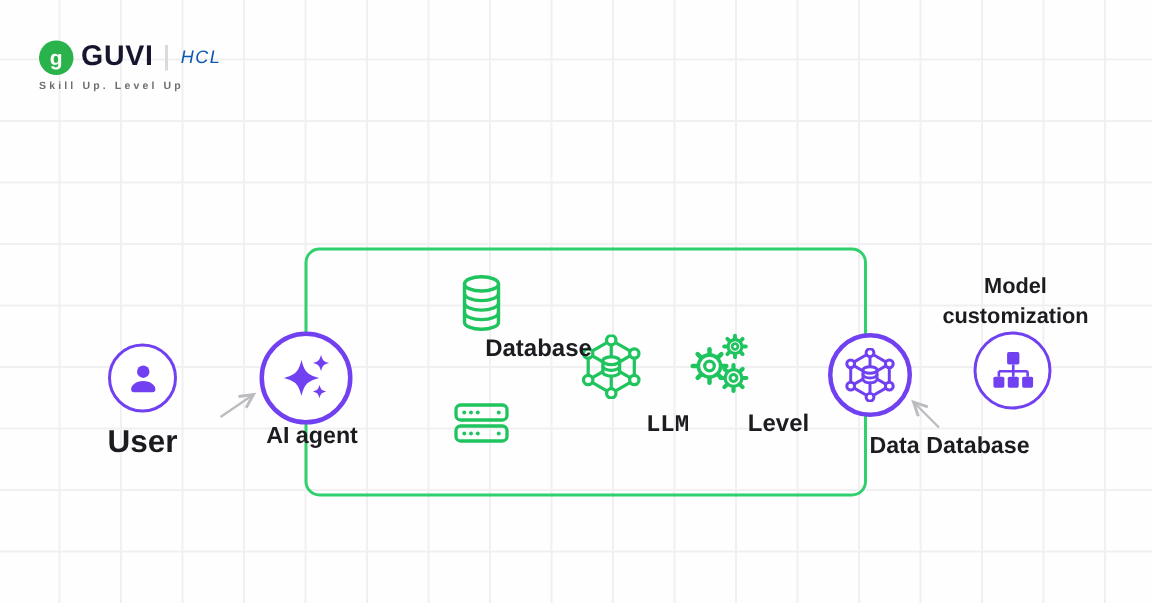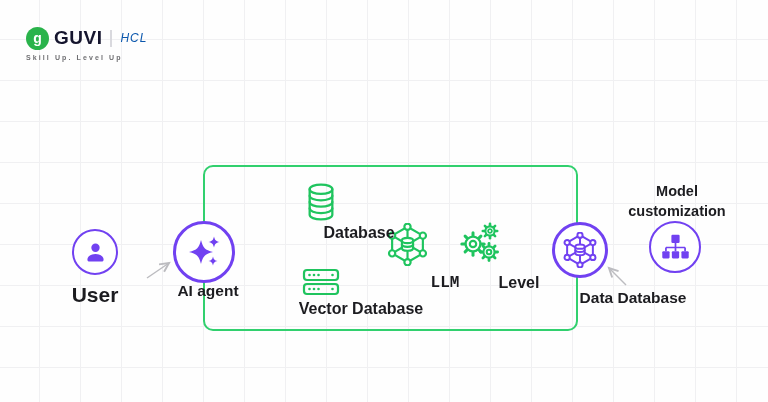--- a/index.html
+++ b/index.html
@@ -125,21 +125,20 @@
       <circle cx="7.5" cy="7" r="1.3"></circle>
         <circle cx="12" cy="7" r="1.3"></circle>
         <circle cx="16.5" cy="7" r="1.3"></circle>
         <circle cx="30.5" cy="7" r="1.3"></circle>
       <circle cx="7.5" cy="21" r="1.3"></circle>
         <circle cx="12" cy="21" r="1.3"></circle>
         <circle cx="16.5" cy="21" r="1.3"></circle>
         <circle cx="30.5" cy="21" r="1.3"></circle>
     </g>
   </svg>
-  <div class="lbl lbl-inner lbl-vdb">Vector Database</div>
 
   <svg class="inner-icon icon-llm" width="43" height="43" viewBox="0 0 40 40">
     <g stroke="#1fc45e" stroke-width="2" fill="none" stroke-linejoin="round">
       <polygon points="20,3.5 34.3,11.75 34.3,28.25 20,36.5 5.7,28.25 5.7,11.75"></polygon>
       <line x1="20" y1="3.5" x2="20" y2="20"></line>
         <line x1="34.3" y1="11.75" x2="20" y2="20"></line>
       <line x1="34.3" y1="28.25" x2="20" y2="20"></line>
         <line x1="20" y1="36.5" x2="20" y2="20"></line>
       <line x1="5.7" y1="28.25" x2="20" y2="20"></line>
         <line x1="5.7" y1="11.75" x2="20" y2="20"></line>

